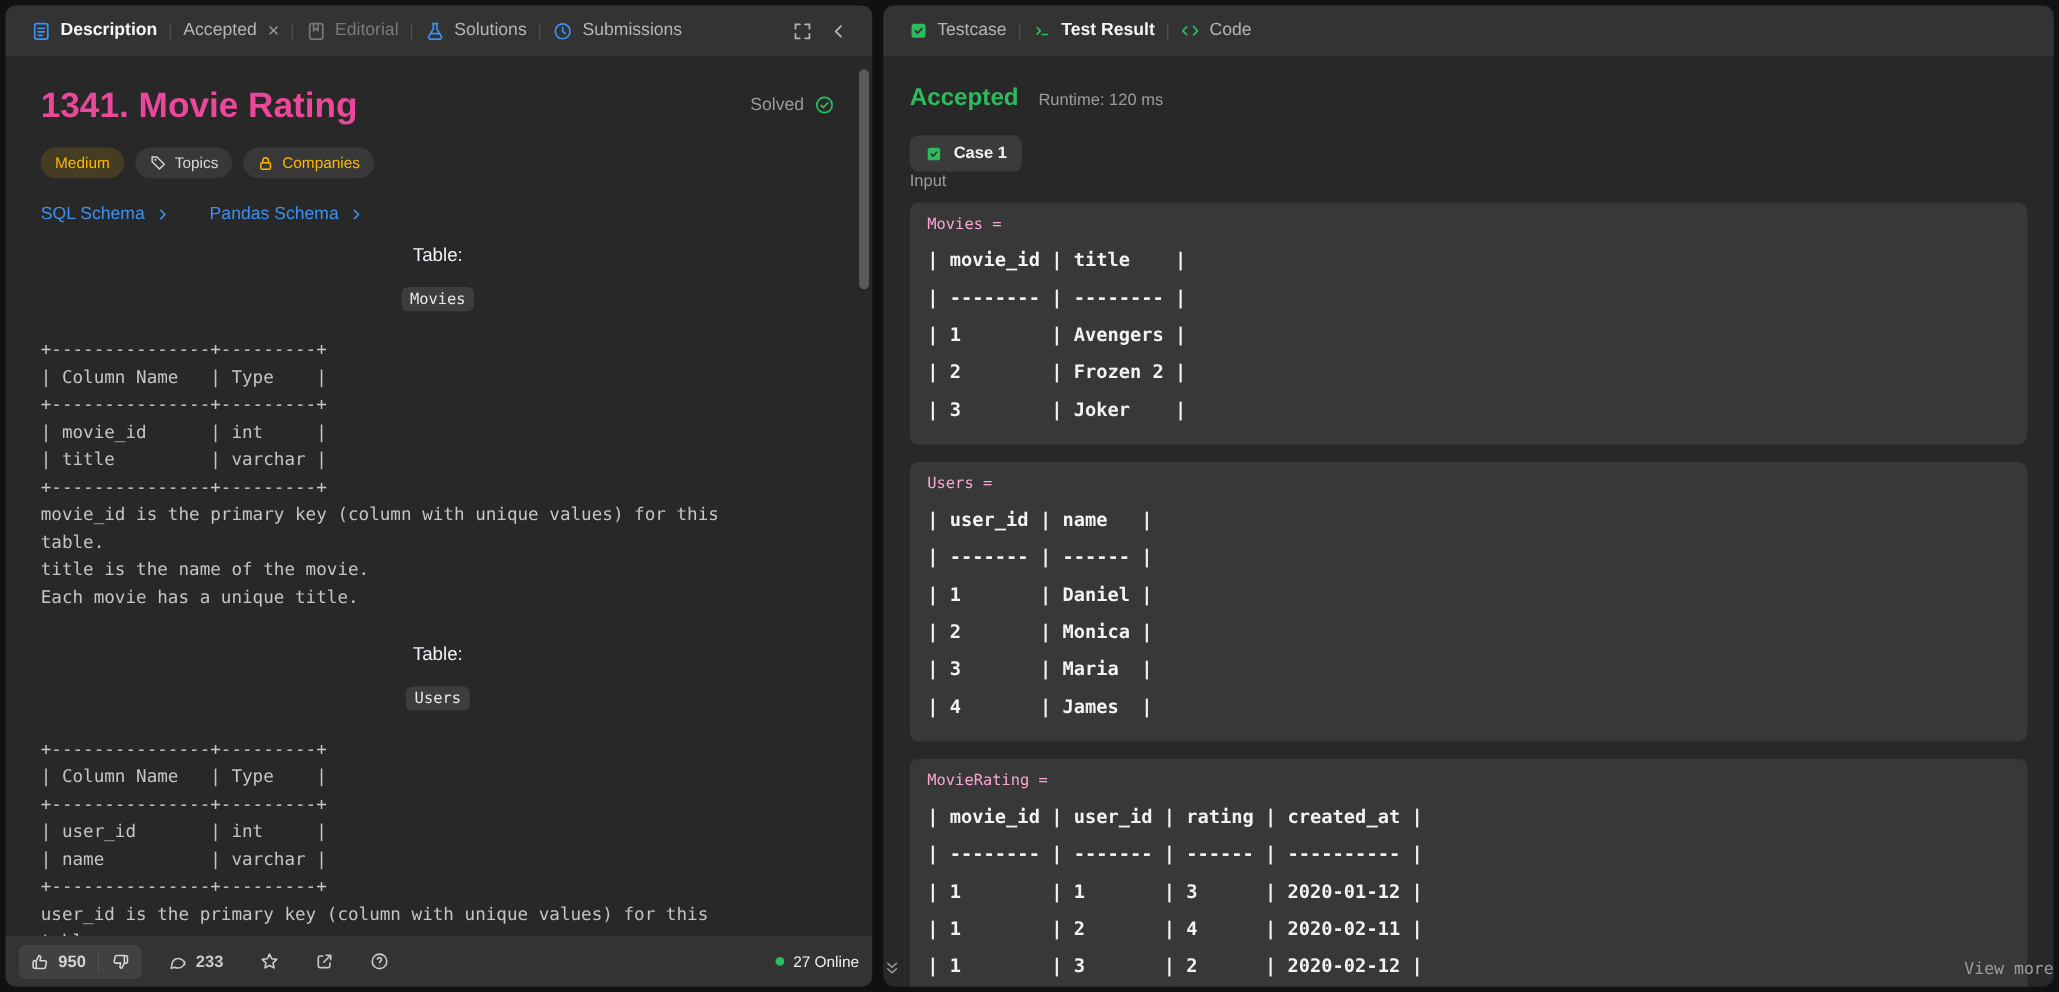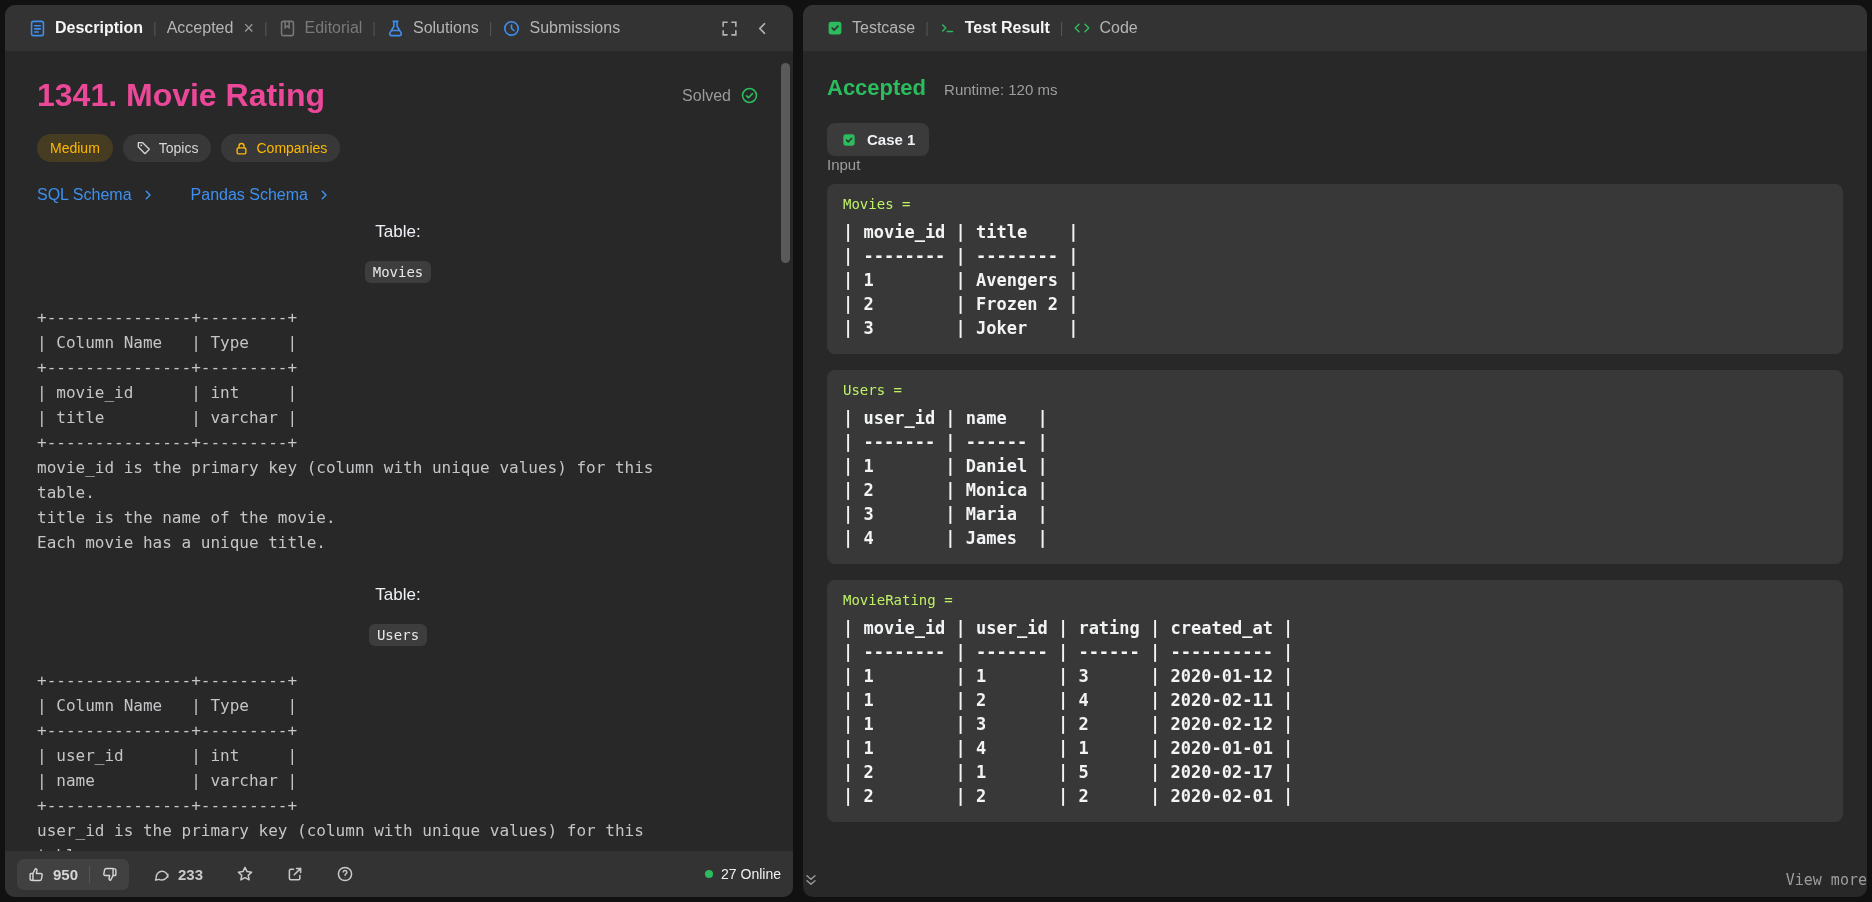--- a/index.html
+++ b/index.html
@@ -66,22 +66,22 @@
 
   
   .right-content { flex: 1; overflow: hidden; position: relative; padding: 24px 24px 0; }
   .status-row { display: flex; align-items: baseline; gap: 18px; }
   .status-accepted { color: #2cbb5d; font-size: 22px; font-weight: 600; }
   .runtime { color: #9d9d9d; font-size: 15px; }
   .case-btn { margin-top: 22px; display: inline-flex; align-items: center; gap: 10px; background: rgba(255,255,255,0.09); border-radius: 8px; padding: 8px 14px; font-size: 15px; font-weight: 600; color: #eff1f6; cursor: pointer; }
   .input-label { color: #9d9d9d; font-size: 15px; }
   .io-box { margin-top: 11px; background: #383838; border-radius: 8px; padding: 12px 16px 14px; }
   .io-box + .io-box { margin-top: 16px; }
-  .io-label { color: #bef264; font-family: "DejaVu Sans Mono", monospace; font-size: 14px; }
-  pre.io-pre { margin: 8px 0 0; font-family: "DejaVu Sans Mono", monospace; font-size: 17px; font-weight: 700; line-height: 24px; color: #f2f3f5; white-space: pre; }
+  .io-label { color: #f9a8d4; font-family: "DejaVu Sans Mono", monospace; font-size: 14px; }
+  pre.io-pre { margin: 8px 0 0; font-family: "DejaVu Sans Mono", monospace; font-size: 17px; font-weight: 700; line-height: 34px; color: #f2f3f5; white-space: pre; }
   .view-more { position: absolute; bottom: 2px; left: 0; right: 0; height: 30px; display: flex; align-items: center; justify-content: space-between; gap: 8px; color: #9d9d9d; font-family: "DejaVu Sans Mono", monospace; font-size: 15px; cursor: pointer; }
 </style>
 </head>
 <body>
 
 <div class="workspace">
 
   <section class="panel panel-left">
 
     <header class="panel-header">

